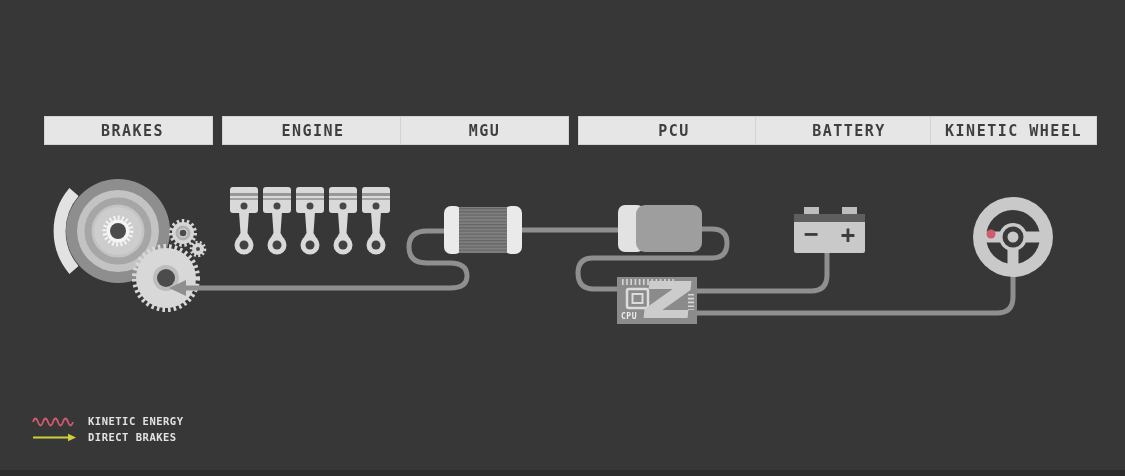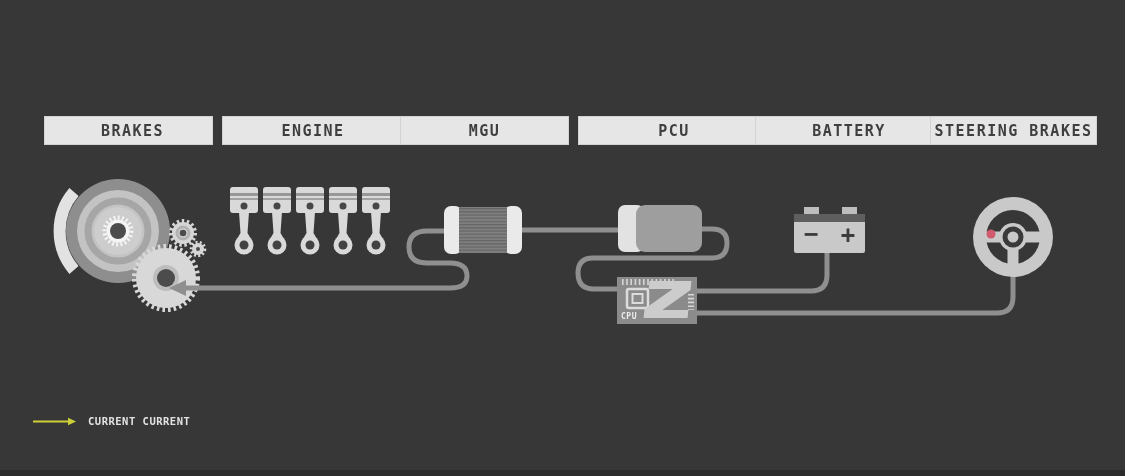--- a/index.html
+++ b/index.html
@@ -136,27 +136,33 @@
       <circle cx="991" cy="234" r="4.5" fill="#d05a6e"></circle>
     </g>
   </svg>
 
   <div class="labels-row">
     <div class="comp-label lb-0">BRAKES</div>
     <div class="comp-label lb-1">ENGINE</div>
     <div class="comp-label lb-2">MGU</div>
     <div class="comp-label lb-3">PCU</div>
     <div class="comp-label lb-4">BATTERY</div>
-    <div class="comp-label lb-5">STEERING BRAKES</div>
+    <div class="comp-label lb-5">KINETIC WHEEL</div>
   </div>
 
   <div class="legend">
     <div class="legend-row">
       <svg width="48" height="14" viewBox="0 0 48 14">
+        <path d="M2 8 q2.5 -7 5 0 q2.5 7 5 0 q2.5 -7 5 0 q2.5 7 5 0 q2.5 -7 5 0 q2.5 7 5 0 q2.5 -7 5 0 q2.5 7 5 0" fill="none" stroke-width="1.8" stroke="#d05a6e"></path>
+      </svg>
+      <span class="legend-label">KINETIC ENERGY</span>
+    </div>
+    <div class="legend-row">
+      <svg width="48" height="14" viewBox="0 0 48 14">
         <path d="M2 7.5 H 38" fill="none" stroke-width="1.8" stroke="#cdd038"></path>
         <polygon points="45,7.5 37,3.8 37,11.2" fill="#cdd038"></polygon>
       </svg>
-      <span class="legend-label">CURRENT CURRENT</span>
+      <span class="legend-label">DIRECT BRAKES</span>
     </div>
   </div>
 
   <div class="bottom-strip"></div>
 </div>
 
 </body></html>

